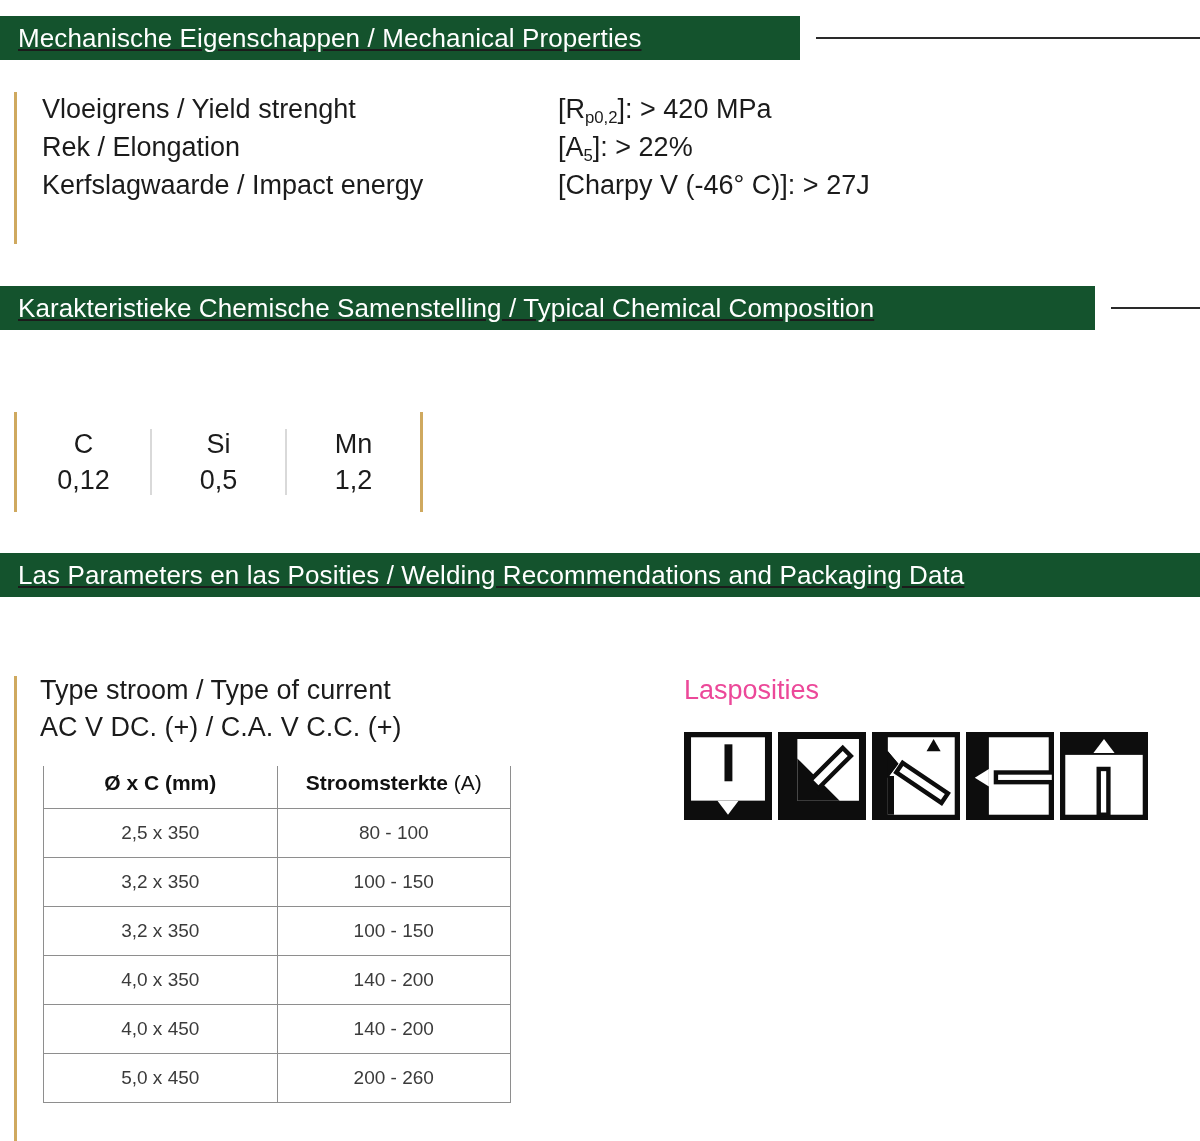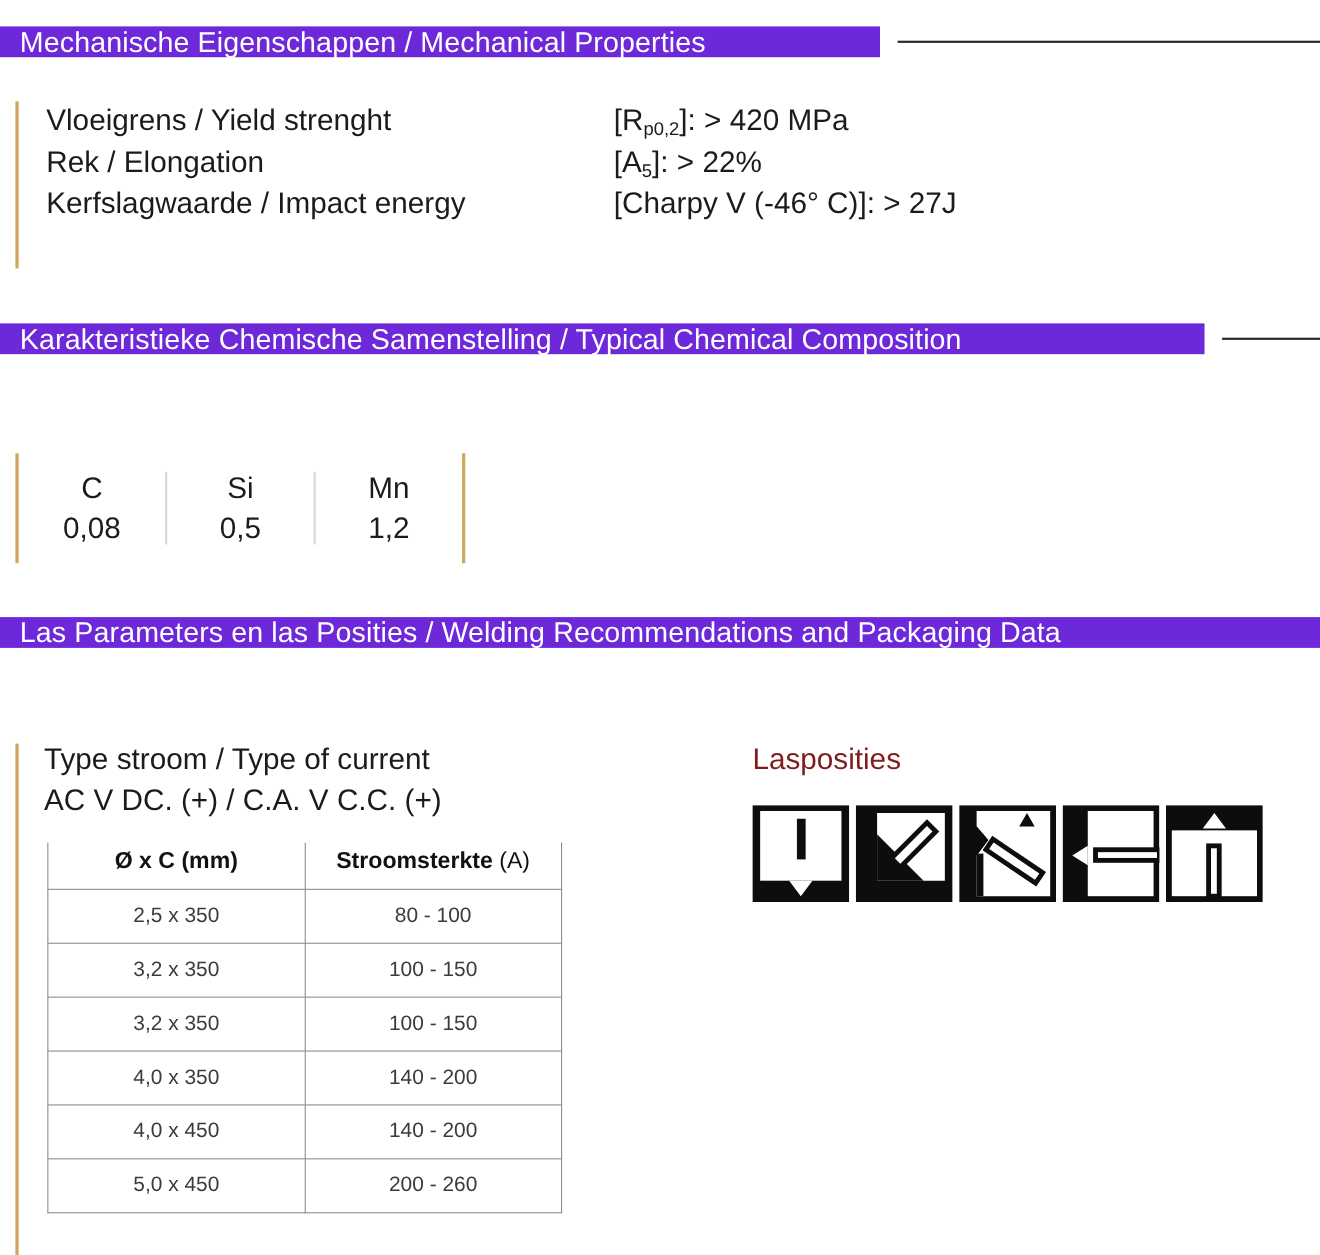--- a/index.html
+++ b/index.html
@@ -20,26 +20,27 @@
   
   .section-head {
     position: absolute;
     display: flex;
     align-items: center;
     left: 0;
     width: 100%;
     height: 44px;
   }
   .section-head .bar {
-    background: #6d28d9;
-    height: 28px;
+    background: #14532d;
+    height: 44px;
     display: flex;
     align-items: center;
     padding: 0 14px 0 18px;
     box-sizing: border-box;
+    text-decoration: underline;
   }
   .section-head .bar-text {
     color: #ffffff;
     font-size: 26px;
     letter-spacing: 0.1px;
     white-space: nowrap;
     font-weight: 400;
   }
   .section-head .rule {
     flex: 1 1 auto;
@@ -164,21 +165,21 @@
   
   #positions-block {
     position: absolute;
     left: 684px;
     top: 672px;
   }
   .pos-title {
     font-size: 27px;
     line-height: 37px;
     white-space: nowrap;
-    color: #7f1d1d;
+    color: #ec4899;
   }
   #position-icons {
     display: flex;
     gap: 6px;
     margin-top: 23px;
   }
   .pos-icon {
     width: 88px;
     height: 88px;
     display: block;
@@ -215,21 +216,21 @@
   <div class="bar" style="width:1095px;">
     <span class="bar-text">Karakteristieke Chemische Samenstelling / Typical Chemical Composition</span>
   </div>
   <div class="rule"></div>
 </div>
 
 <div id="chem-block">
   <div class="chem-div-gold"></div>
   <div class="chem-cell">
     <span class="chem-sym">C</span>
-    <span class="chem-val">0,08</span>
+    <span class="chem-val">0,12</span>
   </div>
   <div class="chem-div-gray"></div>
   <div class="chem-cell">
     <span class="chem-sym">Si</span>
     <span class="chem-val">0,5</span>
   </div>
   <div class="chem-div-gray"></div>
   <div class="chem-cell">
     <span class="chem-sym">Mn</span>
     <span class="chem-val">1,2</span>

